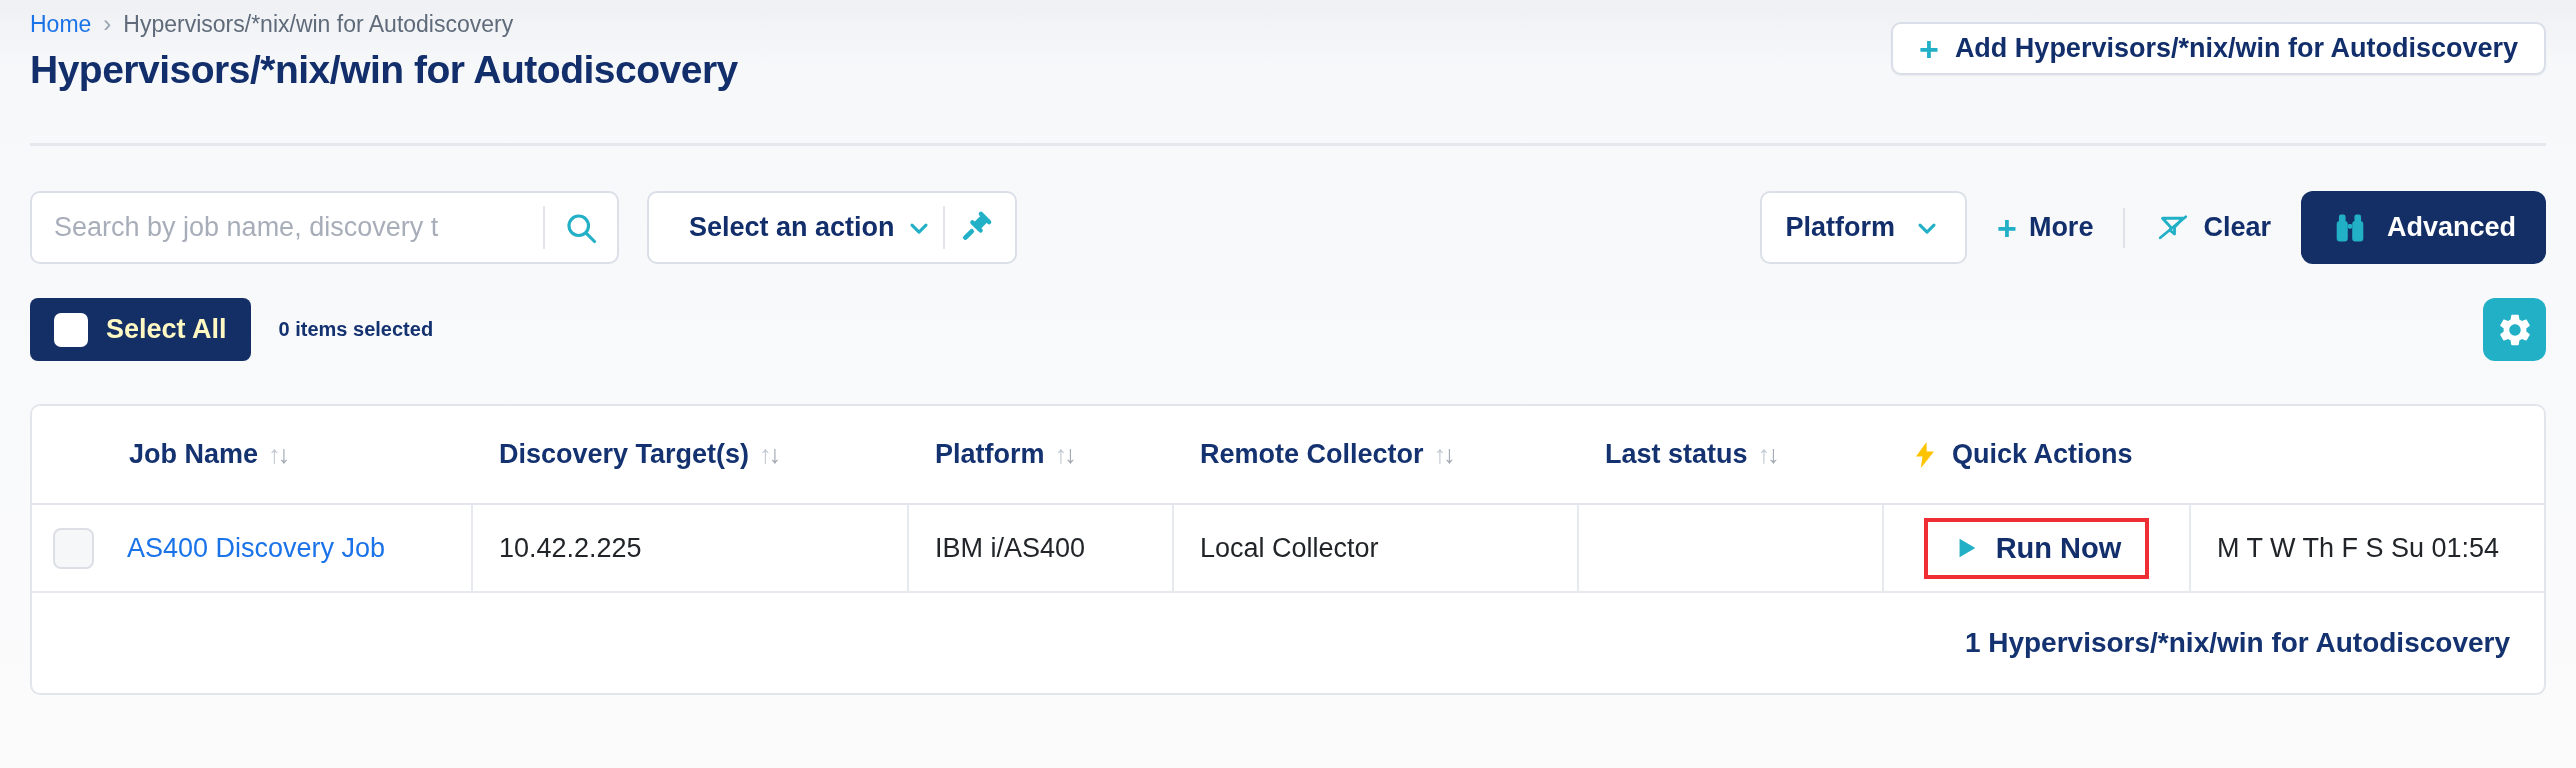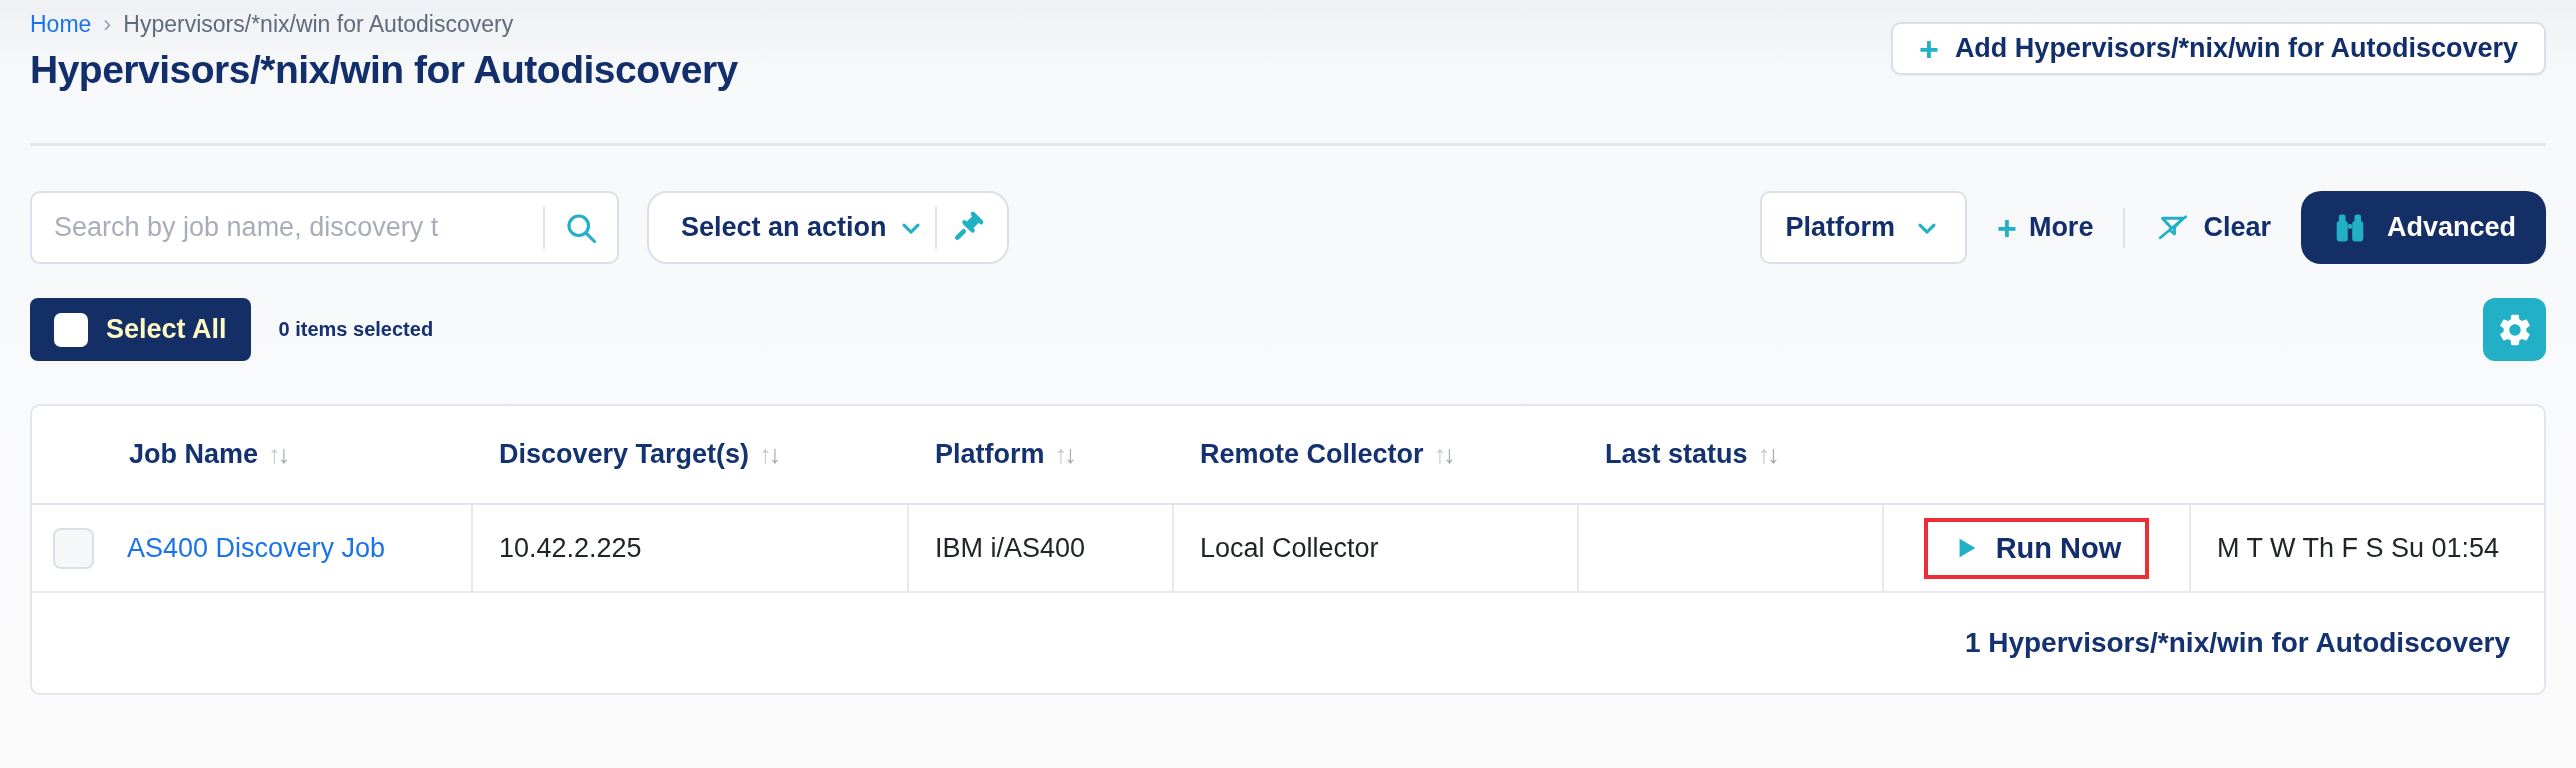--- a/index.html
+++ b/index.html
@@ -32,27 +32,27 @@
   .filter-row { margin-top:45px; display:flex; align-items:center; justify-content:space-between; height:73px; }
   .f-left, .f-right { display:flex; align-items:center; height:100%; }
   .f-left { gap:28px; }
   .f-right { gap:30px; }
   .box { background:#fff; border:2px solid #dbe0e8; border-radius:10px; height:73px; display:flex; align-items:center;justify-content:flex-end; }
   .search-box { width:589px; padding:0 18px 0 22px; }
   .search-box input { border:none; outline:none; flex:1; font-size:27px; font-family:inherit; color:#3a4354; background:transparent; min-width:0; }
   .search-box input::placeholder { color:#a8aeb9; }
   .vdiv { width:2px; height:43px; background:#e2e5ea; flex:none; }
   .icon { display:inline-flex; align-items:center; justify-content:center; flex:none; }
-  .action-box { padding:0 20px 0 32px; gap:10px; cursor:pointer;border-radius:20px; }
+  .action-box { padding:0 20px 0 40px; gap:10px; cursor:pointer; }
   .action-box .lbl, .platform-box .lbl { font-size:27px; font-weight:bold; color:#122e6b; white-space:nowrap; }
   .platform-box { padding:0 24px; gap:18px; cursor:pointer; }
   .textbtn { display:flex; align-items:center; gap:12px; cursor:pointer; }
   .textbtn .lbl { font-size:27px; font-weight:bold; color:#122e6b; }
   .sep-thin { width:2px; height:40px; background:#dfe3e9; }
-  .advanced-btn { background:#142f66; border-radius:20px; height:73px; display:flex; align-items:center; gap:18px; padding:0 30px; cursor:pointer; }
+  .advanced-btn { background:#142f66; border-radius:12px; height:73px; display:flex; align-items:center; gap:18px; padding:0 30px; cursor:pointer; }
   .advanced-btn .lbl { color:#fff; font-size:27px; font-weight:bold; }
 
   
   .select-row { margin-top:34px; display:flex; align-items:center; justify-content:space-between; }
   .select-left { display:flex; align-items:center; gap:28px; }
   .select-all-btn { background:#142f66; border-radius:8px; height:63px; display:flex; align-items:center; gap:18px; padding:0 24px; cursor:pointer; }
   .select-all-btn .cb { width:34px; height:34px; background:#fff; border-radius:7px; }
   .select-all-btn .lbl { color:#fef9c3; font-size:27px; font-weight:bold; }
   .items-selected { font-size:20px; font-weight:600; color:#143170; }
   .gear-btn { width:63px; height:63px; background:#22b0c7; border-radius:12px; display:flex; align-items:center; justify-content:center; cursor:pointer; }
@@ -208,20 +208,28 @@
         <span class="sort"><span class="up">↑</span><span class="down">↓</span></span>
       </div>
       <div class="th">
         <span>Remote Collector</span>
         <span class="sort"><span class="up">↑</span><span class="down">↓</span></span>
       </div>
       <div class="th">
         <span>Last status</span>
         <span class="sort"><span class="up">↑</span><span class="down">↓</span></span>
       </div>
+      <div class="th">
+        <span class="icon bolt-gap">
+          <svg width="30" height="30" viewBox="0 0 24 24" fill="#ffc400">
+            <path d="M13.2 1.5 L4.8 13.2 H10 L8.6 22.5 L19.2 9.2 H13.4 Z"></path>
+          </svg>
+        </span>
+        <span>Quick Actions</span>
+      </div>
     </div>
 
     <div class="tr tbody-row">
       <div class="td cell-job">
         <span class="row-cb"></span>
         <span class="job-link">AS400 Discovery Job</span>
       </div>
       <div class="td">10.42.2.225</div>
       <div class="td">IBM i/AS400</div>
       <div class="td">Local Collector</div>

